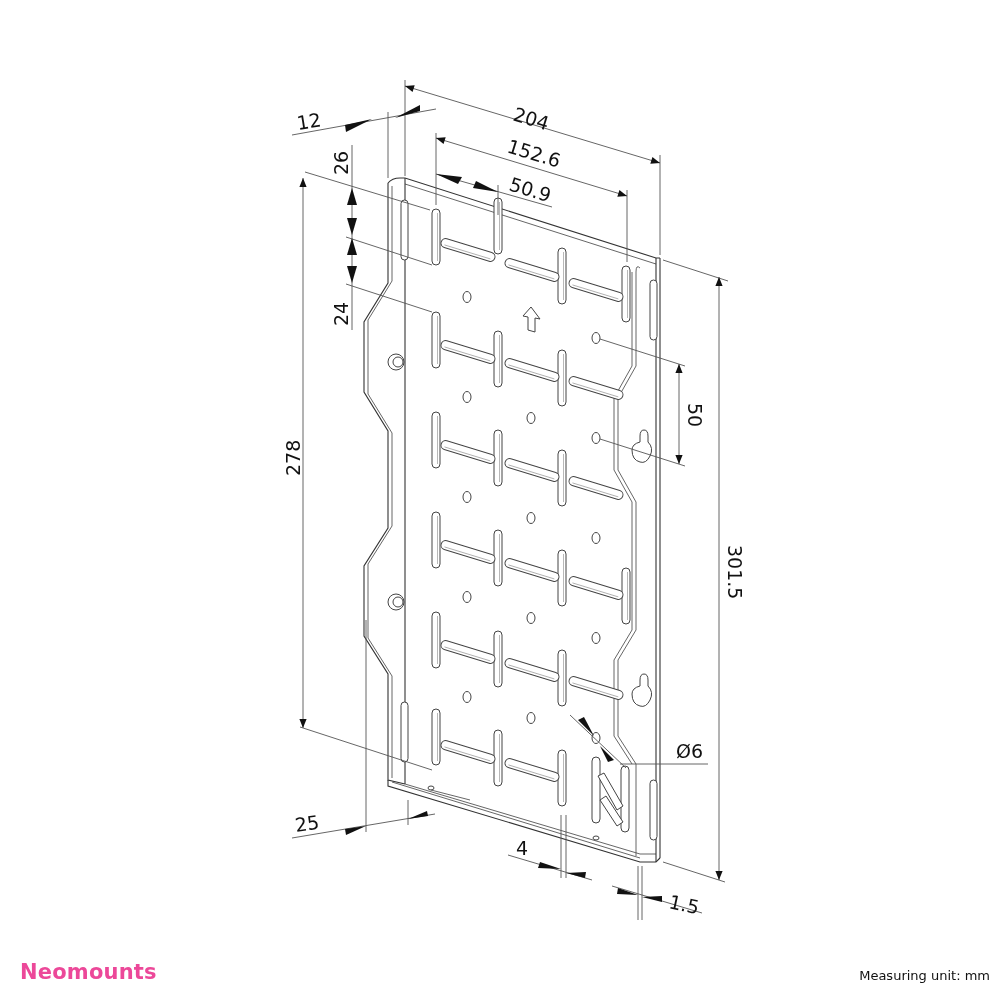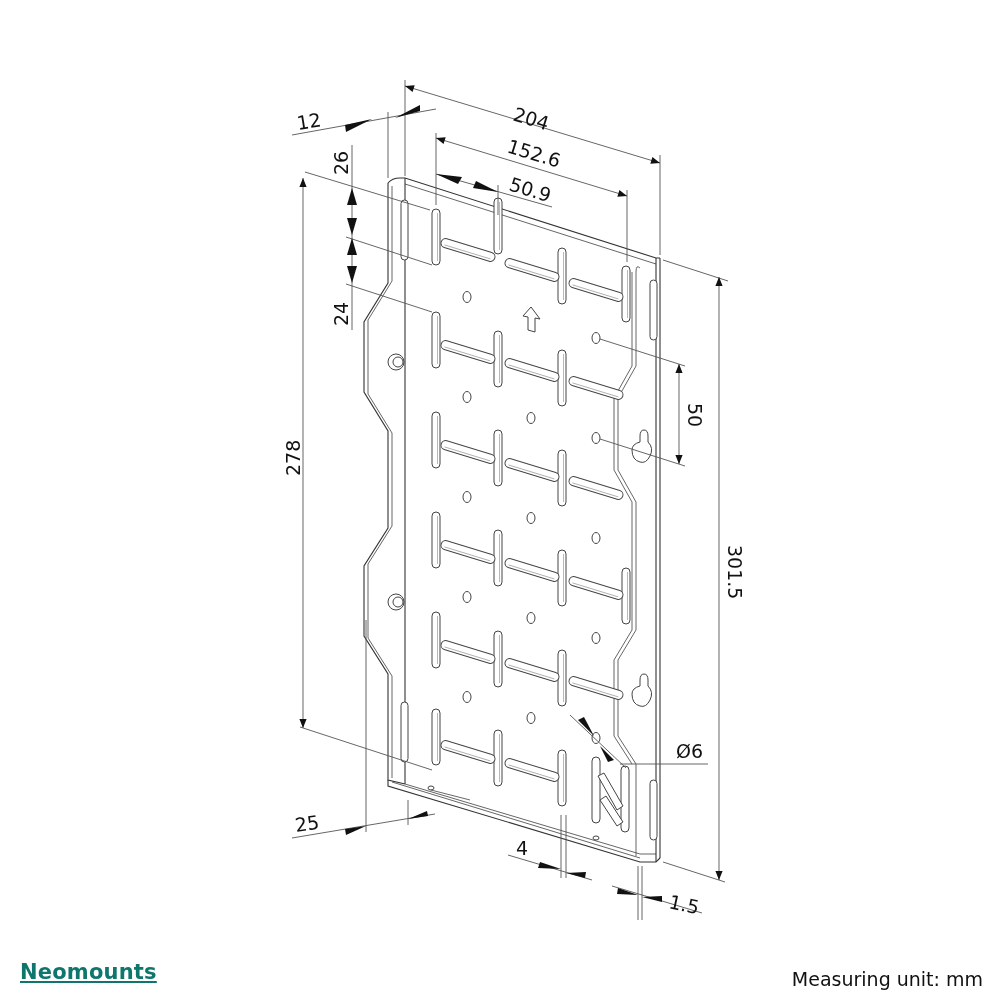--- a/index.html
+++ b/index.html
@@ -1,20 +1,20 @@
 <!DOCTYPE html>
 <html><head>
   <meta charset="utf-8">
   <style>
     html, body { margin: 0; padding: 0; background: #ffffff; }
     body { width: 1004px; height: 1004px; position: relative; overflow: hidden; font-family: "DejaVu Sans", sans-serif; }
     #drawing { position: absolute; left: 0; top: 0; width: 1004px; height: 1004px; }
     .dim-text { font-family: "DejaVu Sans", sans-serif; font-size: 19px; fill: #111111; }
-    .brand { position: absolute; left: 20px; top: 960px; font-family: "DejaVu Sans", sans-serif; font-weight: bold; font-size: 21px; color: #0f766e; letter-spacing: 0.2px; text-decoration: underline; }
-    .unit { position: absolute; right: 21px; top: 968px; font-family: "DejaVu Sans", sans-serif; font-size: 19px; color: #111111; }
+    .brand { position: absolute; left: 20px; top: 960px; font-family: "DejaVu Sans", sans-serif; font-weight: bold; font-size: 21px; color: #ec4899; letter-spacing: 0.2px; }
+    .unit { position: absolute; right: 14px; top: 968px; font-family: "DejaVu Sans", sans-serif; font-size: 13px; color: #111111; }
     .part { fill: none; stroke: #333333; stroke-width: 1.1; }
     .part-thin { fill: none; stroke: #555555; stroke-width: 0.9; }
     .slot { fill: #ffffff; stroke: #444444; stroke-width: 1; }
     .ext { stroke: #555555; stroke-width: 0.9; fill: none; }
     .dimline { stroke: #555555; stroke-width: 0.9; fill: none; }
     .arrow { fill: #111111; }
   </style>
 </head>
 <body>
 

